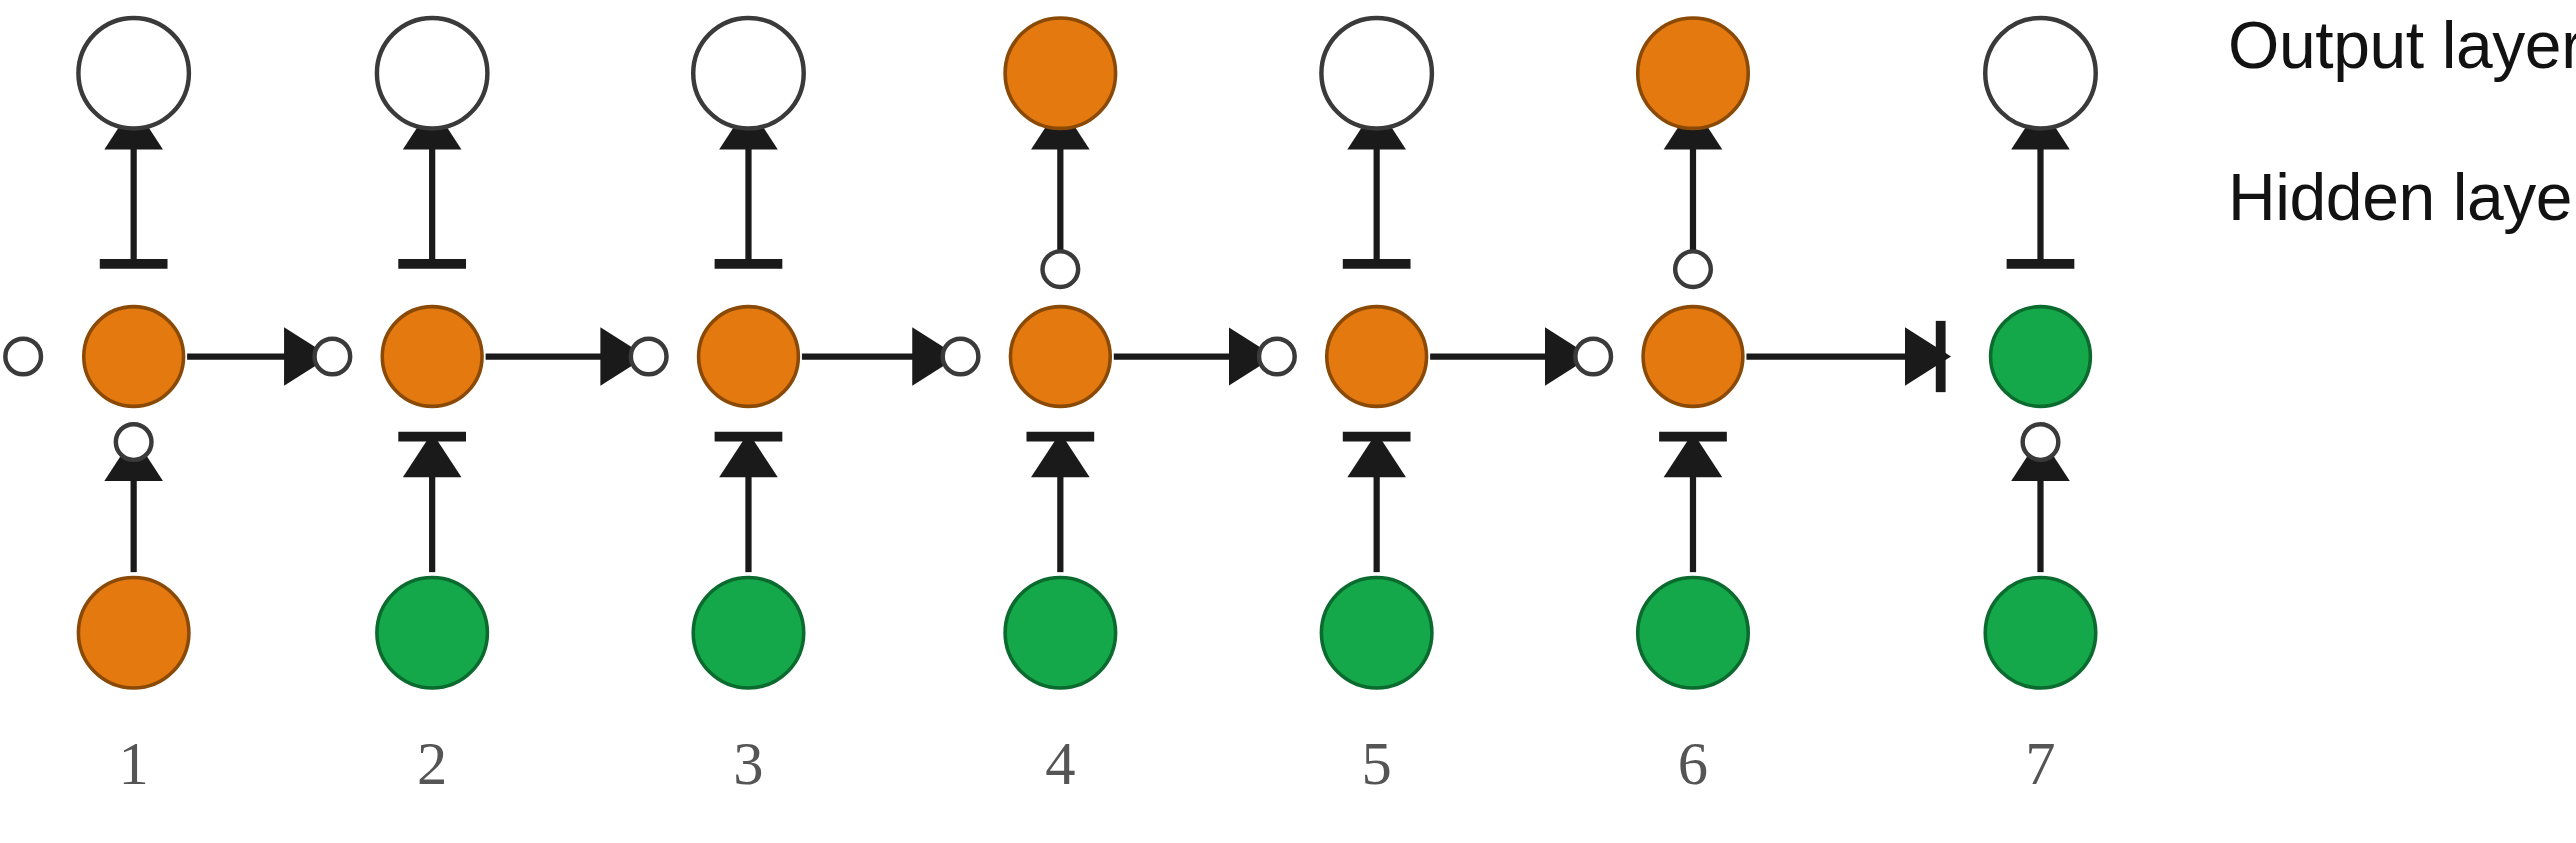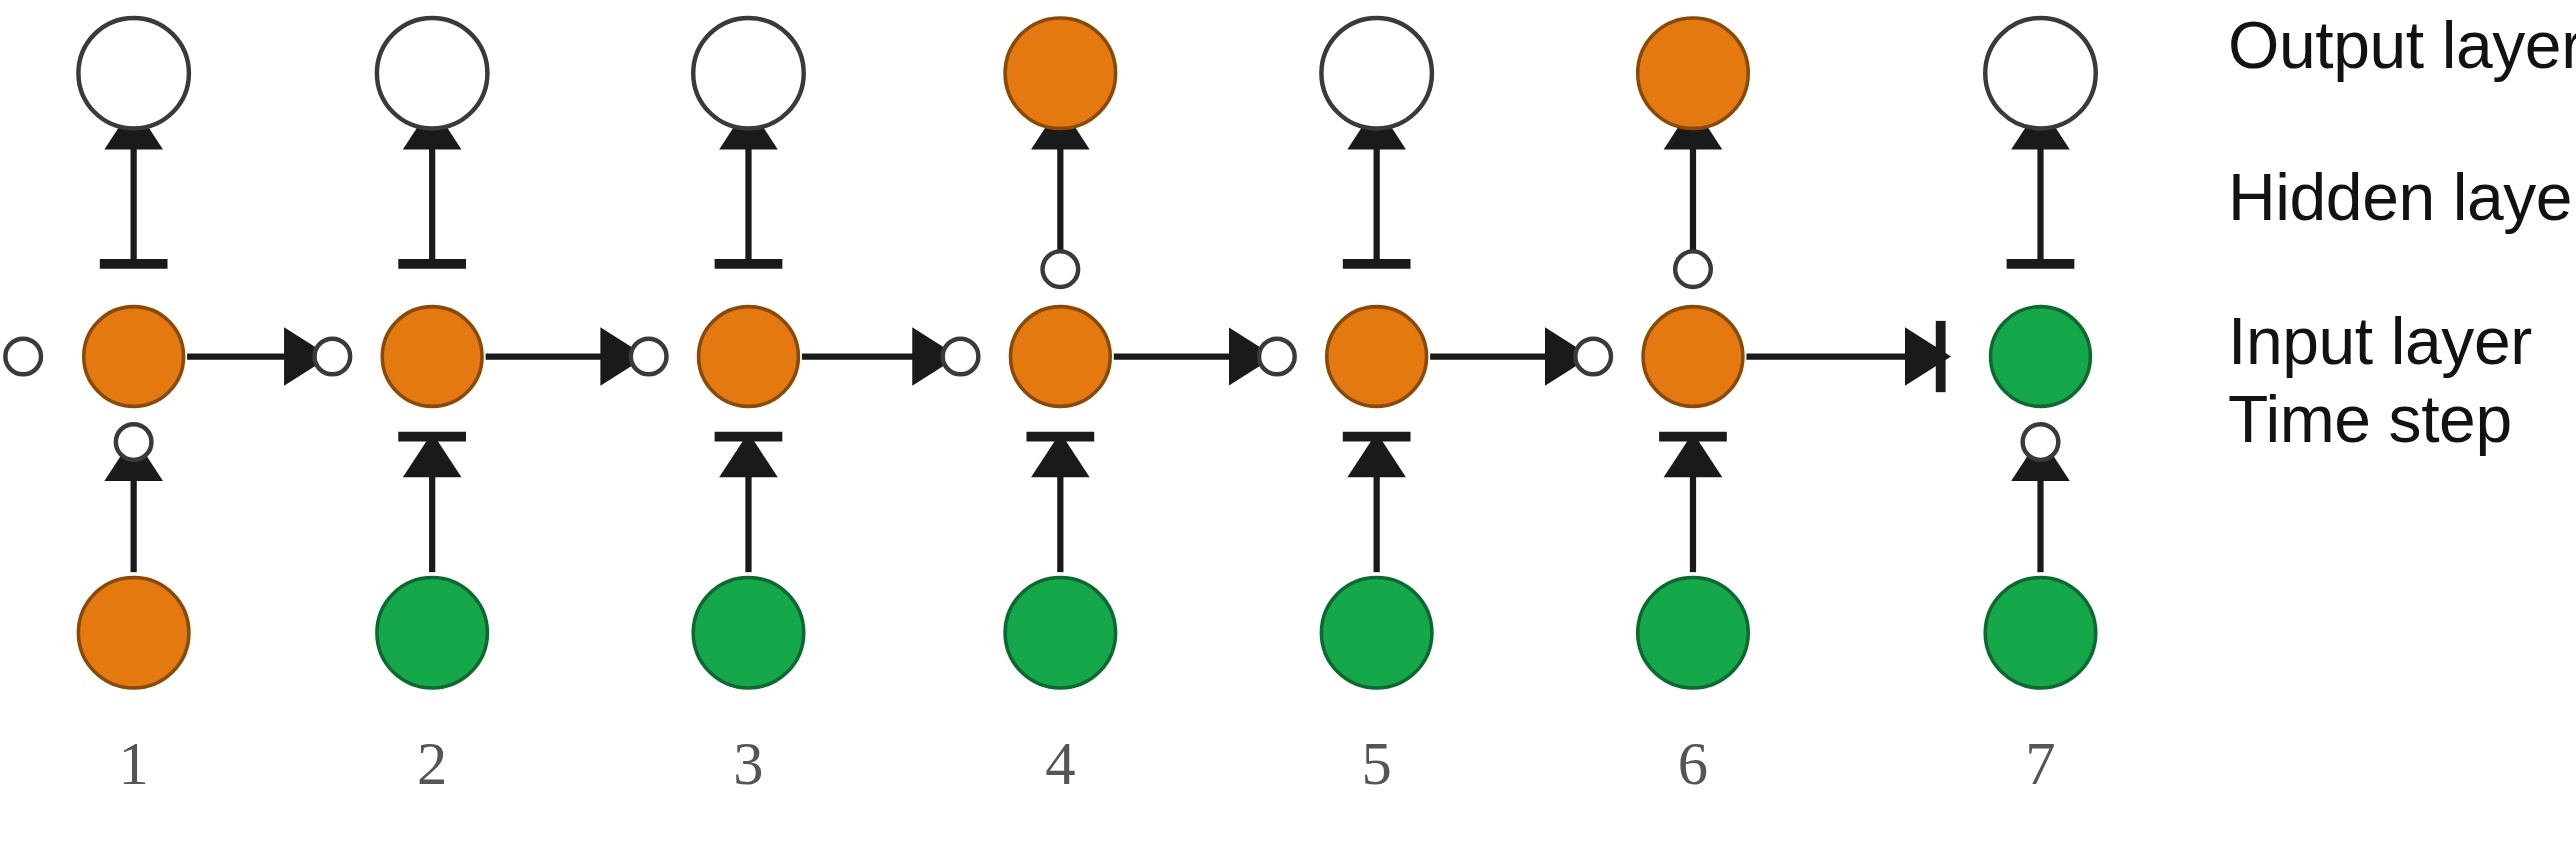--- a/index.html
+++ b/index.html
@@ -127,17 +127,15 @@
         <text x="840" y="880" text-anchor="middle" font-family="&quot;Liberation Serif&quot;, serif" font-size="68" fill="#555555">3</text>
         <text x="1190" y="880" text-anchor="middle" font-family="&quot;Liberation Serif&quot;, serif" font-size="68" fill="#555555">4</text>
         <text x="1545" y="880" text-anchor="middle" font-family="&quot;Liberation Serif&quot;, serif" font-size="68" fill="#555555">5</text>
         <text x="1900" y="880" text-anchor="middle" font-family="&quot;Liberation Serif&quot;, serif" font-size="68" fill="#555555">6</text>
         <text x="2290" y="880" text-anchor="middle" font-family="&quot;Liberation Serif&quot;, serif" font-size="68" fill="#555555">7</text>
       </g>
   </svg>
 
   <div class="row-label" id="label-output">Output layer</div>
   <div class="row-label" id="label-hidden">Hidden layer</div>
-  <div class="row-label" id="label-input">Input layer</div>
-  <div class="row-label" id="label-timestep">Time step</div>
 
 </div>
 
 
 </body></html>

